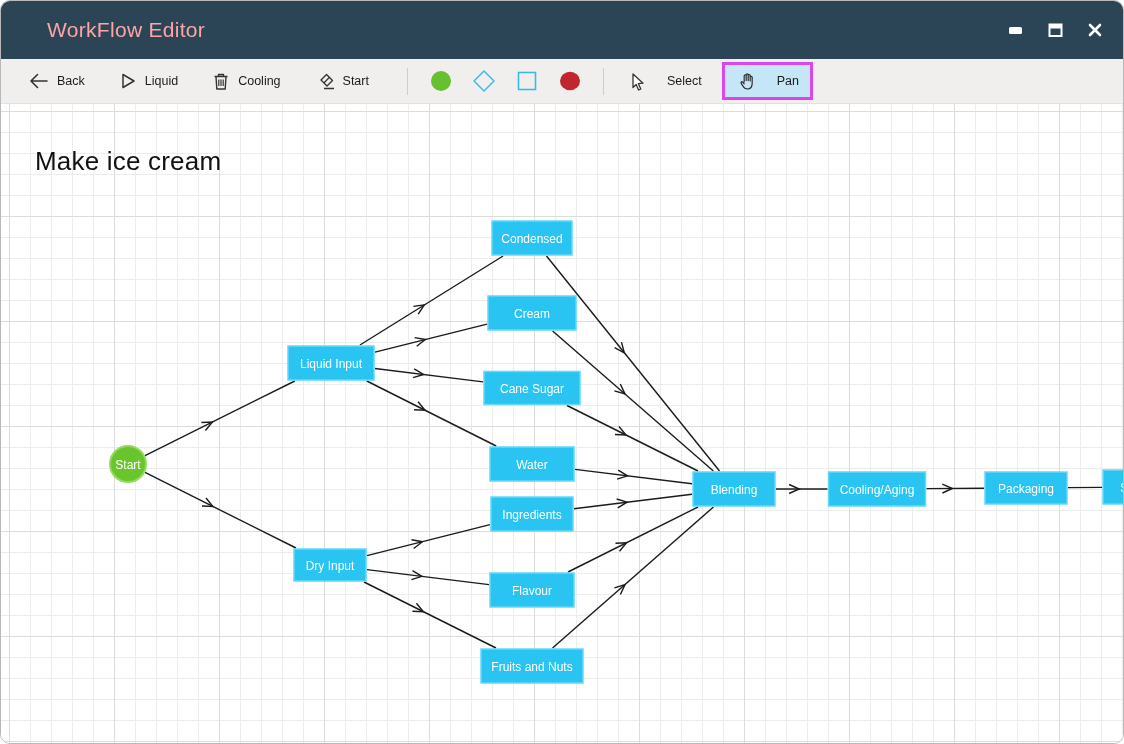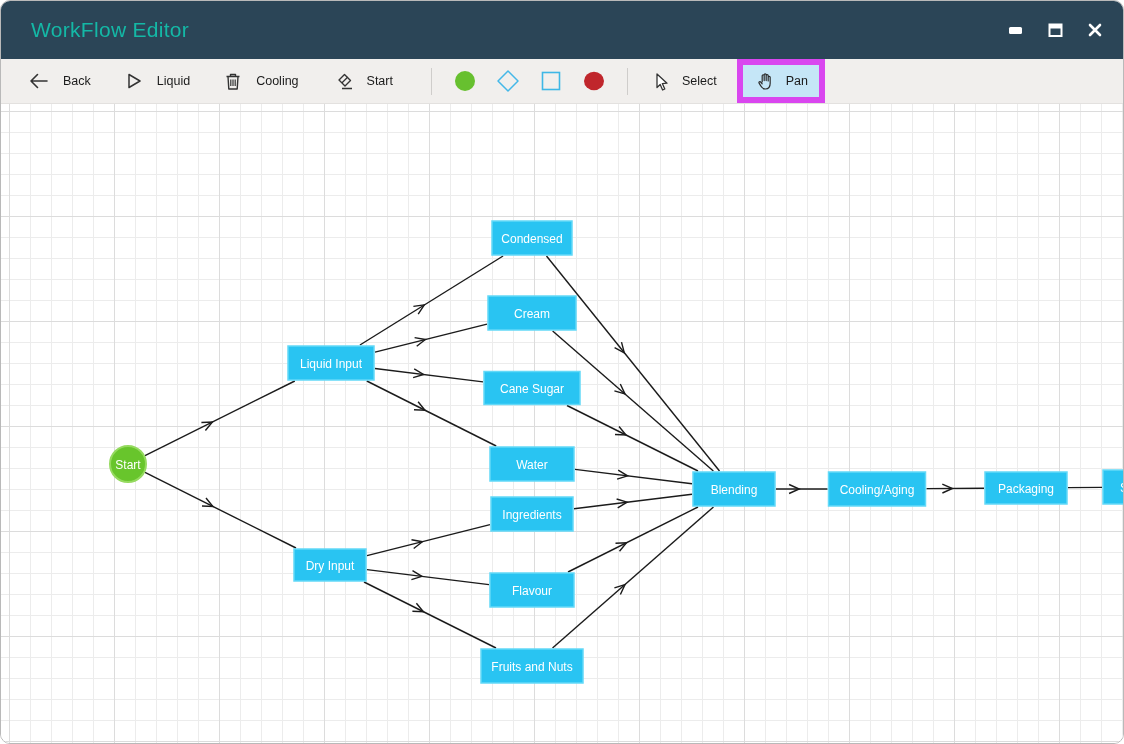--- a/index.html
+++ b/index.html
@@ -5,47 +5,47 @@
   html,body{margin:0;padding:0;background:#ffffff;font-family:"Liberation Sans",sans-serif;}
   .window{
     position:relative;width:1124px;height:744px;border-radius:10px;overflow:hidden;
     border:1px solid #b9b9b9;box-sizing:border-box;background:#fff;
   }
   
   .titlebar{
     height:58px;background:#2b4557;display:flex;align-items:center;
   }
   .titlebar .app-title{
-    color:#14b8a6;font-size:21px;font-weight:300;margin-left:30px;letter-spacing:.3px;
+    color:#fca5a5;font-size:21px;font-weight:300;margin-left:46px;letter-spacing:.3px;
   }
   .win-controls{margin-left:auto;margin-right:14px;display:flex;align-items:center;gap:12px;}
   .win-btn{
     width:28px;height:26px;background:transparent;border:none;display:flex;
     align-items:center;justify-content:center;cursor:pointer;padding:0;
   }
   
   .toolbar{
     height:45px;background:#f1efed;display:flex;align-items:center;
     border-bottom:1px solid #e3e1df;padding-left:18px;box-sizing:border-box;
   }
   .tb-btn{
-    display:flex;align-items:center;gap:14px;background:transparent;border:1px solid transparent;
+    display:flex;align-items:center;gap:8px;background:transparent;border:1px solid transparent;
     font-family:"Liberation Sans",sans-serif;font-size:12.5px;color:#1b1b1b;
     padding:6px 8px;margin-right:16px;cursor:pointer;
   }
   .tb-btn svg{display:block;}
   .tb-sep{width:1px;height:27px;background:#cfcdcb;margin:0 13px;}
   .shape-palette{display:flex;align-items:center;gap:19px;margin:0 8px;}
   .shape-item{display:flex;align-items:center;justify-content:center;width:24px;height:24px;cursor:pointer;}
   .mode-btn{
-    display:flex;align-items:center;gap:12px;background:transparent;border:1px solid transparent;
+    display:flex;align-items:center;gap:21px;background:transparent;border:1px solid transparent;
     font-family:"Liberation Sans",sans-serif;font-size:12.5px;color:#1b1b1b;
     padding:6px 11px;margin-right:8px;cursor:pointer;
   }
-  .mode-btn.active{background:#c5e6f7;border:6px solid #d946ef;}
+  .mode-btn.active{background:#c5e6f7;border:3px solid #d946ef;}
   
   .canvas{
     position:relative;height:641px;background-color:#ffffff;
     background-image:
       linear-gradient(to right,#dcdcdc 1px,transparent 1px),
       linear-gradient(to bottom,#dcdcdc 1px,transparent 1px),
       linear-gradient(to right,#ececec 1px,transparent 1px),
       linear-gradient(to bottom,#ececec 1px,transparent 1px);
     background-size:105px 105px,105px 105px,21px 21px,21px 21px;
     background-position:8px 7px;
@@ -154,20 +154,21 @@
     <button class="mode-btn active">
       <svg width="20" height="20" viewBox="0 0 22 22">
         <path d="M9 12 V5.2 a1.1 1.1 0 0 1 2.2 0 V10.5 M11.2 10.5 V4.2 a1.1 1.1 0 0 1 2.2 0 V10.5 M13.4 10.5 V5 a1.1 1.1 0 0 1 2.2 0 V11 M15.6 11 V7 a1.1 1.1 0 0 1 2.2 0 V13.5 c0 3.4-1.8 6.3-5.2 6.3 c-2.8 0-3.9-1.1-5-3.2 L5.6 13.3 c-.6-1.1 1-2.1 1.8-1.1 l1.6 2" fill="none" stroke="#2b2b2b" stroke-width="1.3" stroke-linecap="round" stroke-linejoin="round"></path>
       </svg>
       <span>Pan</span>
     </button>
 
   </div>
 
   <div class="canvas">
+    <div class="diagram-title">Make ice cream</div>
     <svg id="diagram" width="1124" height="641">
         <line x1="144.01084302416902" y1="351.53647711605385" x2="293.82178217821786" y2="277" stroke="#1b1b1b" stroke-width="1.4"></line>
         <polyline points="204.4,326.5 211.4,318.0 200.4,318.5" fill="none" stroke="#1b1b1b" stroke-width="1.4" stroke-linejoin="miter"></polyline>
         <line x1="143.9941166289984" y1="368.4970583144992" x2="295" y2="444" stroke="#1b1b1b" stroke-width="1.4"></line>
         <polyline points="201.0,402.0 211.9,402.5 205.0,394.0" fill="none" stroke="#1b1b1b" stroke-width="1.4" stroke-linejoin="miter"></polyline>
         <line x1="358.944" y1="241" x2="502.056" y2="152" stroke="#1b1b1b" stroke-width="1.4"></line>
         <polyline points="417.2,210.1 423.3,200.9 412.4,202.4" fill="none" stroke="#1b1b1b" stroke-width="1.4" stroke-linejoin="miter"></polyline>
         <line x1="374" y1="248.0547263681592" x2="486" y2="220.19402985074626" stroke="#1b1b1b" stroke-width="1.4"></line>
         <polyline points="415.7,242.3 424.4,235.5 413.6,233.6" fill="none" stroke="#1b1b1b" stroke-width="1.4" stroke-linejoin="miter"></polyline>
         <line x1="374" y1="264.4726368159204" x2="482" y2="277.90547263681594" stroke="#1b1b1b" stroke-width="1.4"></line>

